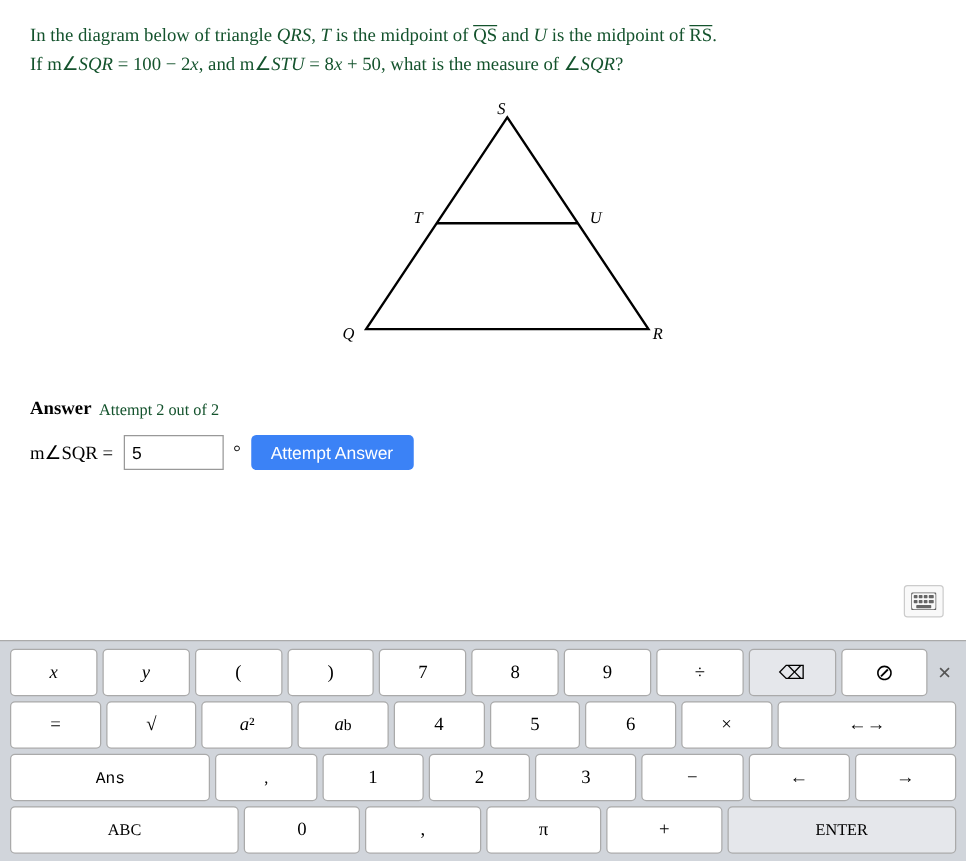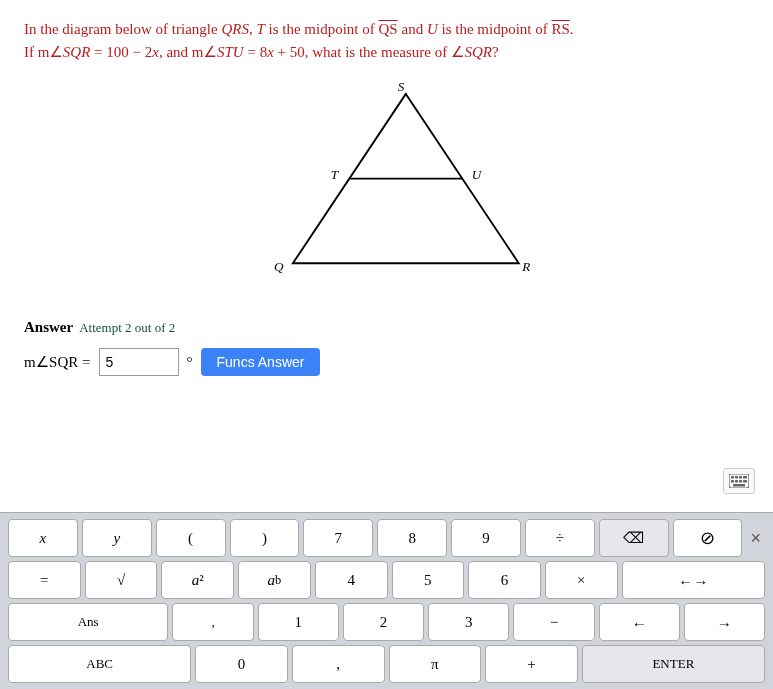--- a/index.html
+++ b/index.html
@@ -16,21 +16,21 @@
     .main-content {
       background: white;
       flex: 1;
       padding: 18px 24px 16px 24px;
       position: relative;
     }
 
     .problem-text {
       font-size: 15px;
       line-height: 1.5;
-      color: #b91c1c;
+      color: #14532d;
       margin-bottom: 10px;
     }
 
     .diagram-area {
       display: flex;
       justify-content: center;
       margin: 0 0 12px 0;
     }
 
     .diagram-svg {
@@ -197,21 +197,21 @@
 
   <div class="answer-section">
     <div class="answer-label-row">
       <span class="answer-bold">Answer</span>
       <span class="attempt-text">Attempt 2 out of 2</span>
     </div>
     <div class="answer-input-row">
       <span class="angle-label">m∠SQR =</span>
       <input type="text" class="answer-input" value="5" style="">
       <span class="degree-symbol">°</span>
-      <button class="submit-btn">Funcs Answer</button>
+      <button class="submit-btn">Attempt Answer</button>
     </div>
   </div>
 
   <div class="keyboard-icon-btn">
     <svg width="20" height="14" viewBox="0 0 20 14">
       <rect x="0" y="0" width="20" height="14" rx="2" fill="none" stroke="#666" stroke-width="1.2"></rect>
       <rect x="2" y="2" width="3" height="2.5" rx="0.5" fill="#666"></rect>
       <rect x="6" y="2" width="3" height="2.5" rx="0.5" fill="#666"></rect>
       <rect x="10" y="2" width="3" height="2.5" rx="0.5" fill="#666"></rect>
       <rect x="14" y="2" width="4" height="2.5" rx="0.5" fill="#666"></rect>
@@ -253,21 +253,21 @@
         <sup>b</sup>
       </div>
     <div class="kb-key">4</div>
     <div class="kb-key">5</div>
     <div class="kb-key">6</div>
     <div class="kb-key">×</div>
     <div class="kb-key wide">←→</div>
   </div>
 
   <div class="kb-row">
-    <div class="kb-key wide" style="font-size:13px;">Ans</div>
+    <div class="kb-key wide" style="font-size:13px;font-family:Liberation Mono, monospace;">Ans</div>
     <div class="kb-key" style="font-size:13px;">,</div>
     <div class="kb-key">1</div>
     <div class="kb-key">2</div>
     <div class="kb-key">3</div>
     <div class="kb-key">−</div>
     <div class="kb-key">←</div>
     <div class="kb-key">→</div>
   </div>
 
   <div class="kb-row">

